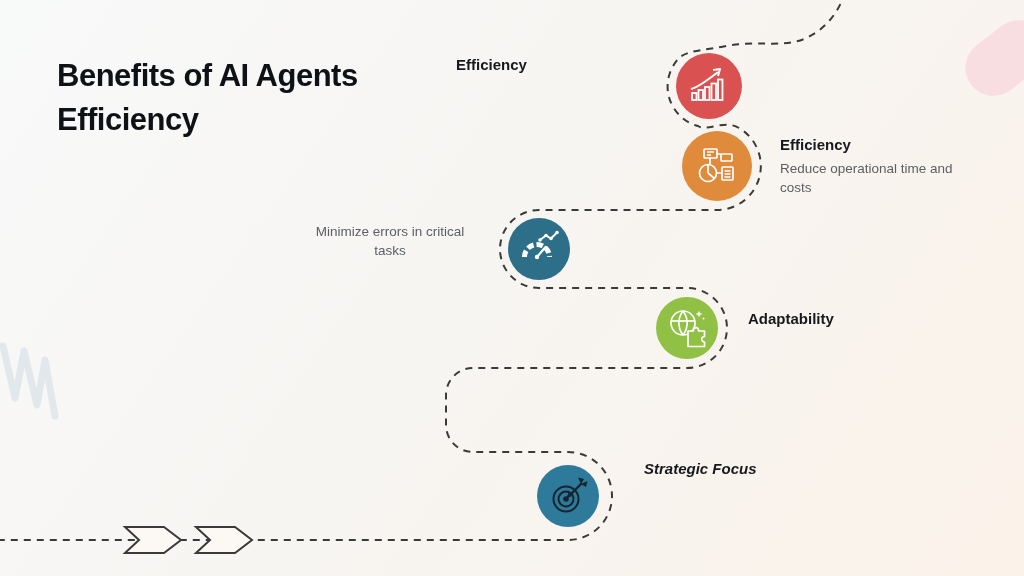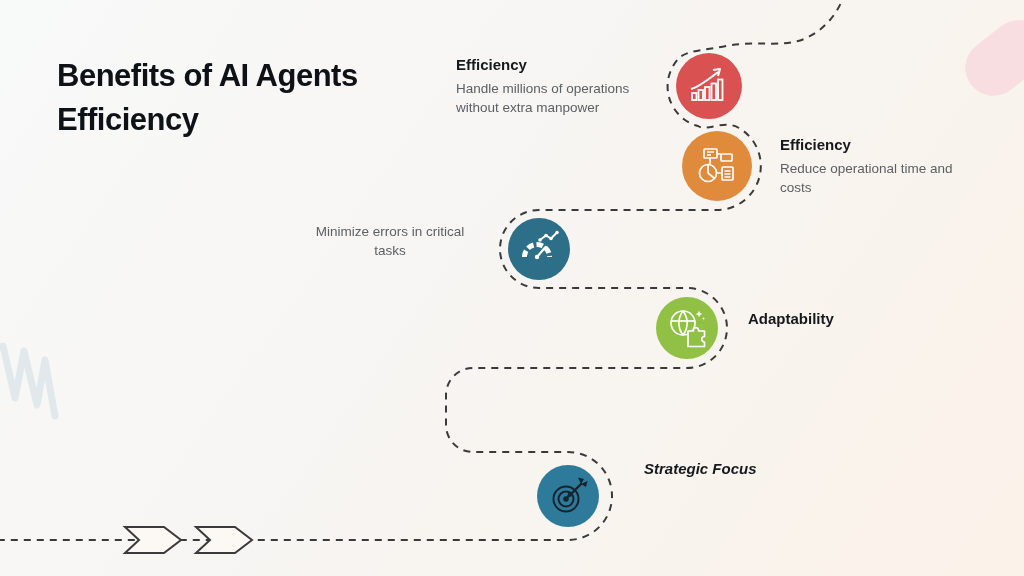--- a/index.html
+++ b/index.html
@@ -127,21 +127,20 @@
         <polygon points="33,8 30,1.5 36,3" fill="#15242e" stroke="none"></polygon>
         <polygon points="33,8 39.5,5 38,11" fill="#15242e" stroke="none"></polygon>
       </g>
     </g>
   </svg>
 
   <div class="main-title">Benefits of AI Agents Efficiency</div>
 
   <div class="node-label" id="lbl-scalability">
     <div class="lt">Efficiency</div>
-    <div class="ld">Handle millions of operations without extra manpower</div>
   </div>
 
   <div class="node-label" id="lbl-efficiency">
     <div class="lt">Efficiency</div>
     <div class="ld">Reduce operational time and costs</div>
   </div>
 
   <div class="node-label" id="lbl-accuracy">
     <div class="ld">Minimize errors in critical tasks</div>
   </div>

